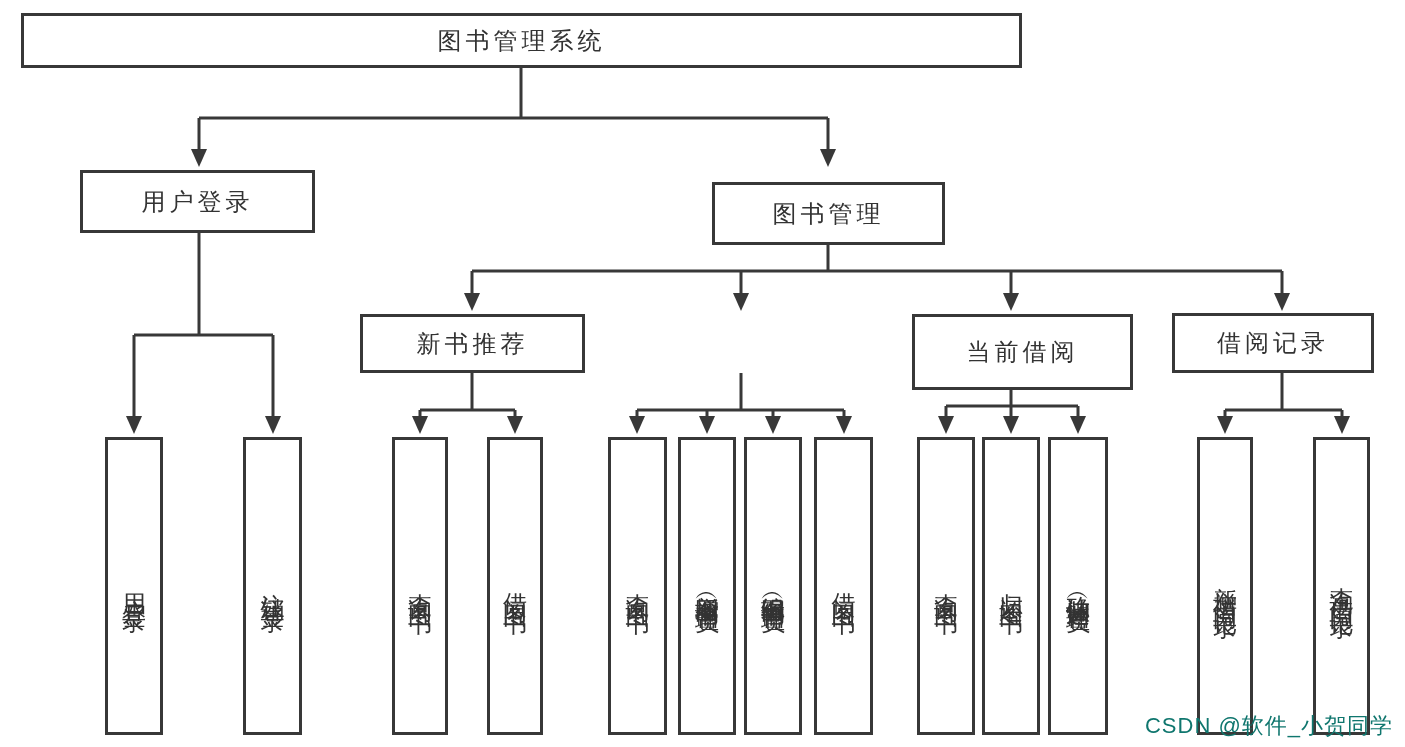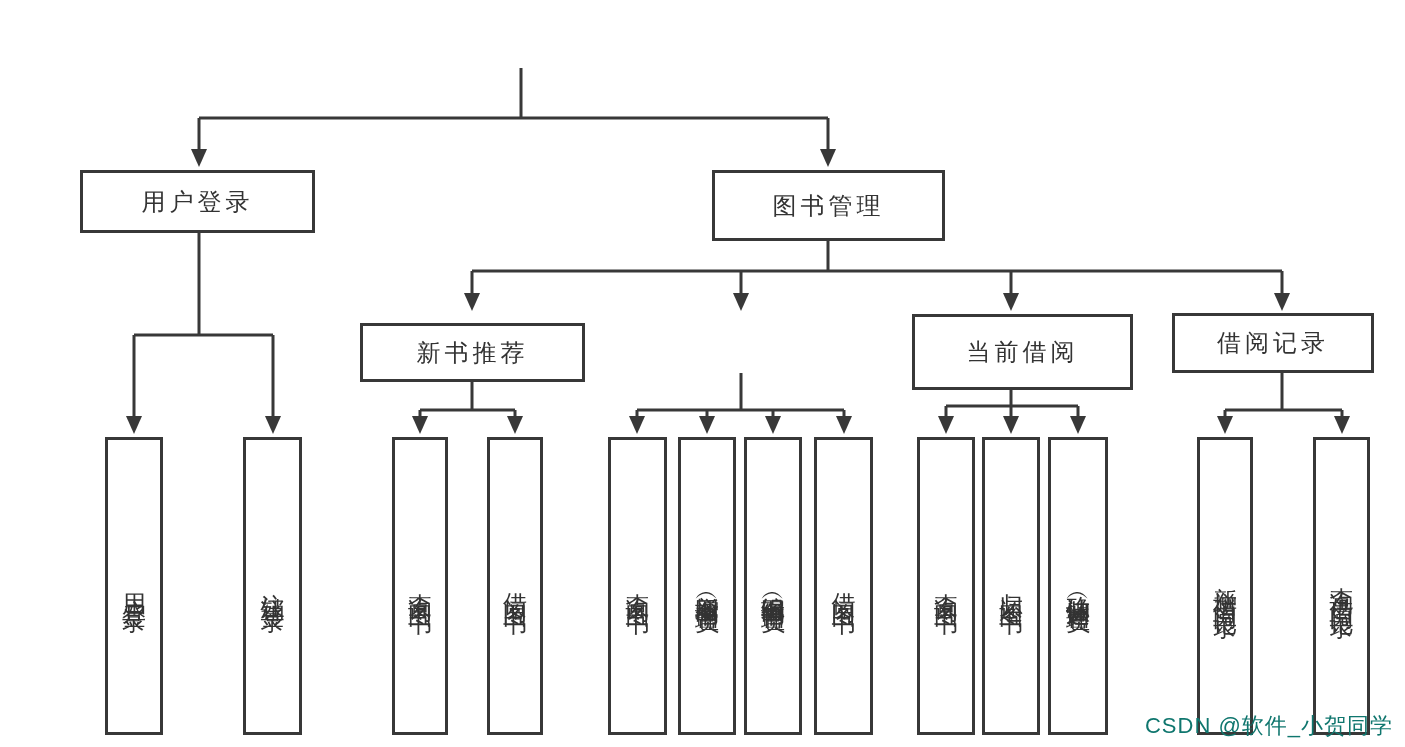--- a/index.html
+++ b/index.html
@@ -56,29 +56,32 @@
       <polygon points="765,416 781,416 773,434"></polygon>
       <polygon points="836,416 852,416 844,434"></polygon>
       <polygon points="938,416 954,416 946,434"></polygon>
       <polygon points="1003,416 1019,416 1011,434"></polygon>
       <polygon points="1070,416 1086,416 1078,434"></polygon>
       <polygon points="1217,416 1233,416 1225,434"></polygon>
       <polygon points="1334,416 1350,416 1342,434"></polygon>
     </g>
   </svg>
 
+  <div class="node h-node" style="left:21px; top:13px; width:1001px; height:55px;">
+    <span class="label">图书管理系统</span>
+  </div>
 
   <div class="node h-node" style="left:80px; top:170px; width:235px; height:63px;">
     <span class="label">用户登录</span>
   </div>
-  <div class="node h-node" style="left:712px; top:170px; width:233px; height:71px;">
+  <div class="node h-node" style="left:712px; top:182px; width:233px; height:63px;">
     <span class="label">图书管理</span>
   </div>
 
-  <div class="node h-node" style="left:360px; top:314px; width:225px; height:59px;margin-top:9px;">
+  <div class="node h-node" style="left:360px; top:314px; width:225px; height:59px;">
     <span class="label">新书推荐</span>
   </div>
   <div class="node h-node" style="left:912px; top:314px; width:221px; height:76px;">
     <span class="label">当前借阅</span>
   </div>
   <div class="node h-node" style="left:1172px; top:313px; width:202px; height:60px;">
     <span class="label">借阅记录</span>
   </div>
 
   <div class="node v-node" style="left:105px; top:437px; width:58px; height:298px;">

